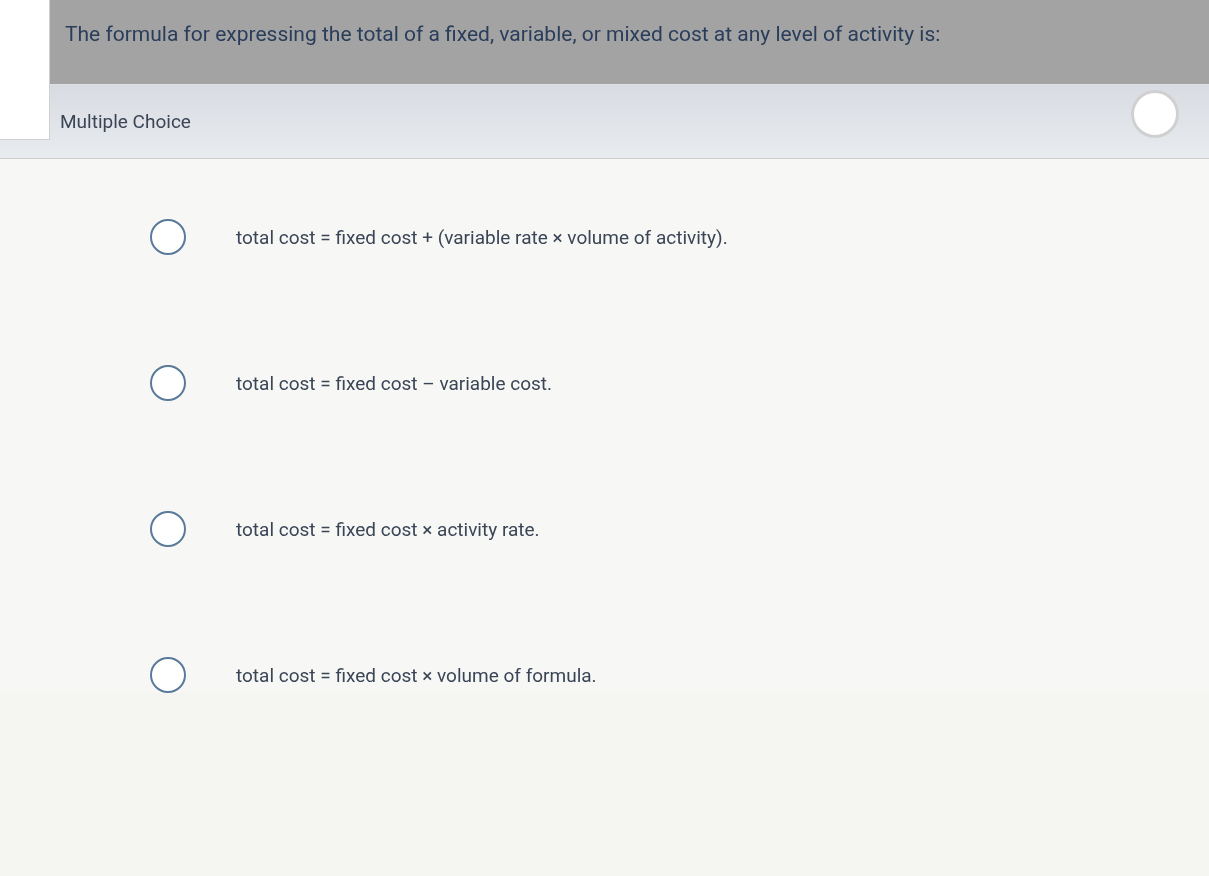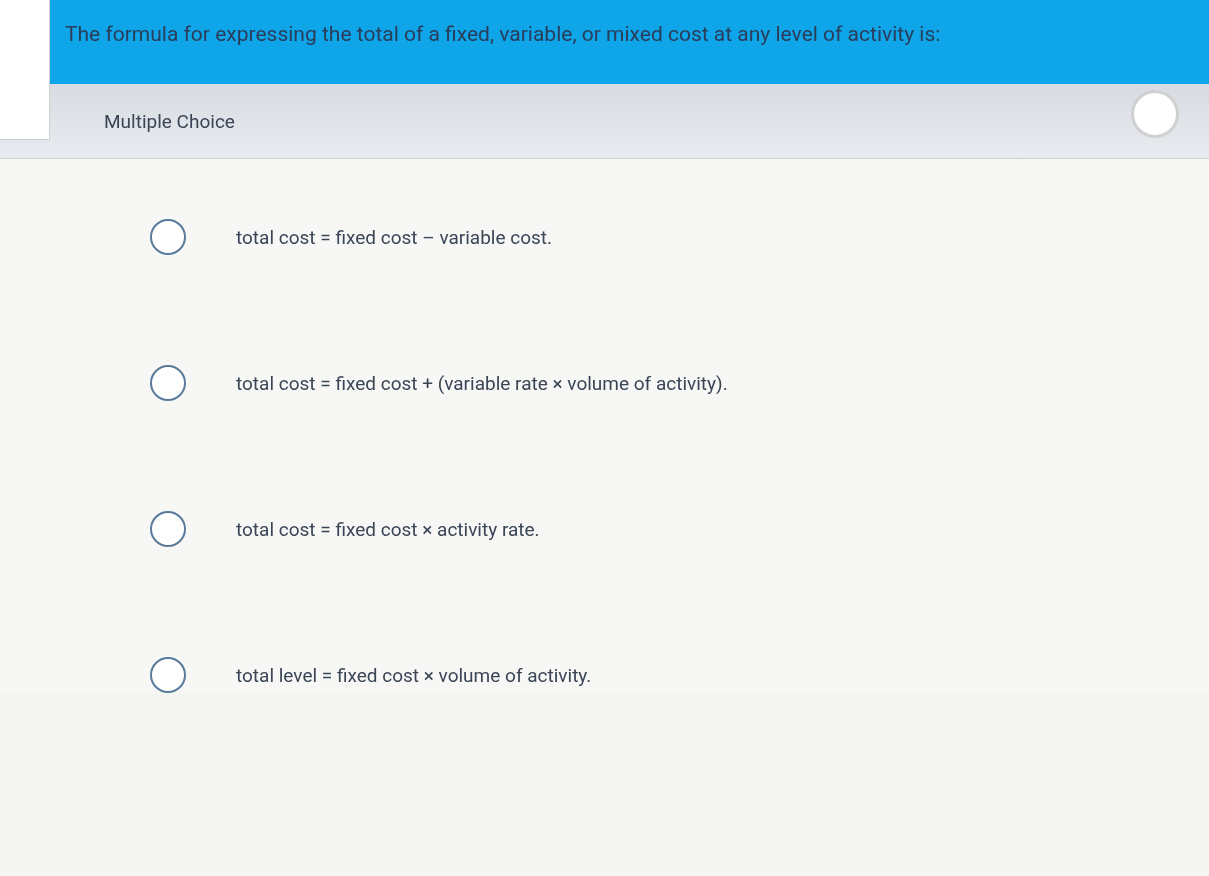--- a/index.html
+++ b/index.html
@@ -9,42 +9,42 @@
     }
     body {
       font-family: -apple-system, BlinkMacSystemFont, "Segoe UI", Roboto, Helvetica, Arial, sans-serif;
       background: #f5f5f2;
       width: 1209px;
       height: 876px;
       overflow: hidden;
     }
     .question-header {
       padding: 20px 0 35px 65px;
-      background: #0ea5e9;
+      background: #a3a3a3;
       border-bottom: 1px solid #e0e0e0;
     }
     .question-text {
       font-size: 21px;
       color: #2a3d5a;
       font-weight: 400;
       line-height: 1.4;
     }
     .question-tab {
       position: absolute;
       top: 0;
       left: 0;
       width: 50px;
       height: 140px;
       background: #ffffff;
       border: 1px solid #d0d0d0;
       border-top: none;
       border-left: none;
     }
     .mc-header {
-      padding: 25px 0 25px 104px;
+      padding: 25px 0 25px 60px;
       background: linear-gradient(to bottom, #d8dce2, #e8ebef);
       border-bottom: 1px solid #ccc;
     }
     .mc-header-text {
       font-size: 19px;
       color: #3a4556;
       font-weight: 400;
     }
     .options-container {
       padding: 60px 0 0 0;
@@ -93,27 +93,27 @@
 
 <div class="timer-circle"></div>
 
 <div class="mc-header">
   <div class="mc-header-text">Multiple Choice</div>
 </div>
 
 <div class="options-container">
   <div class="option-row">
     <div class="radio-circle"></div>
-    <div class="option-text">total cost = fixed cost – variable cost.</div>
+    <div class="option-text">total cost = fixed cost + (variable rate × volume of activity).</div>
   </div>
   <div class="option-row">
     <div class="radio-circle"></div>
-    <div class="option-text">total cost = fixed cost + (variable rate × volume of activity).</div>
+    <div class="option-text">total cost = fixed cost – variable cost.</div>
   </div>
   <div class="option-row">
     <div class="radio-circle"></div>
     <div class="option-text">total cost = fixed cost × activity rate.</div>
   </div>
   <div class="option-row">
     <div class="radio-circle"></div>
-    <div class="option-text">total level = fixed cost × volume of activity.</div>
+    <div class="option-text">total cost = fixed cost × volume of formula.</div>
   </div>
 </div>
 
 </body></html>

